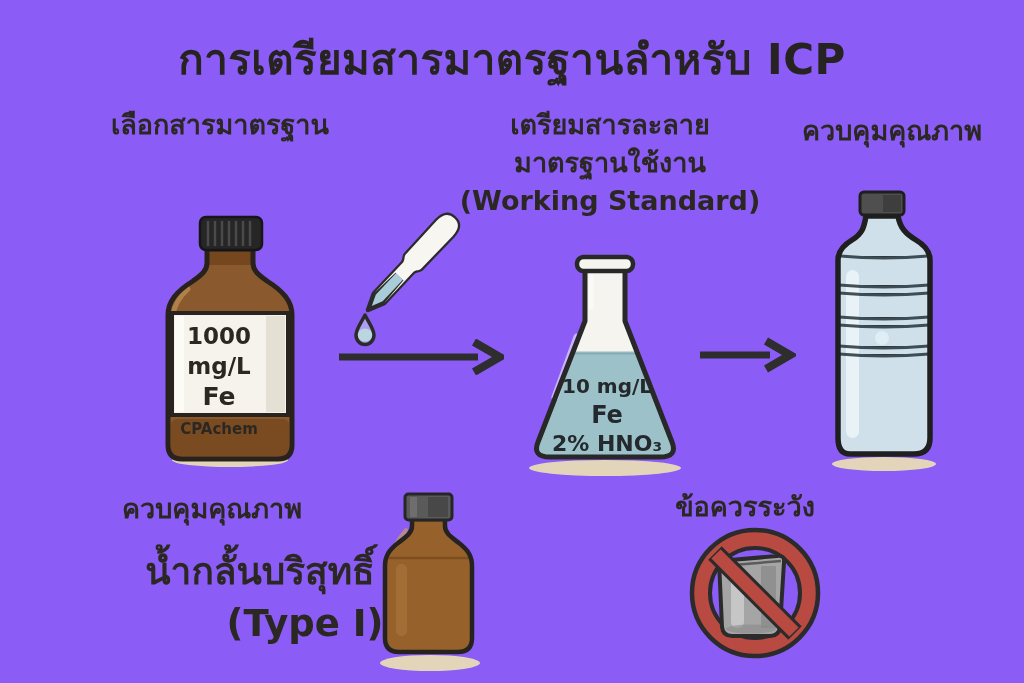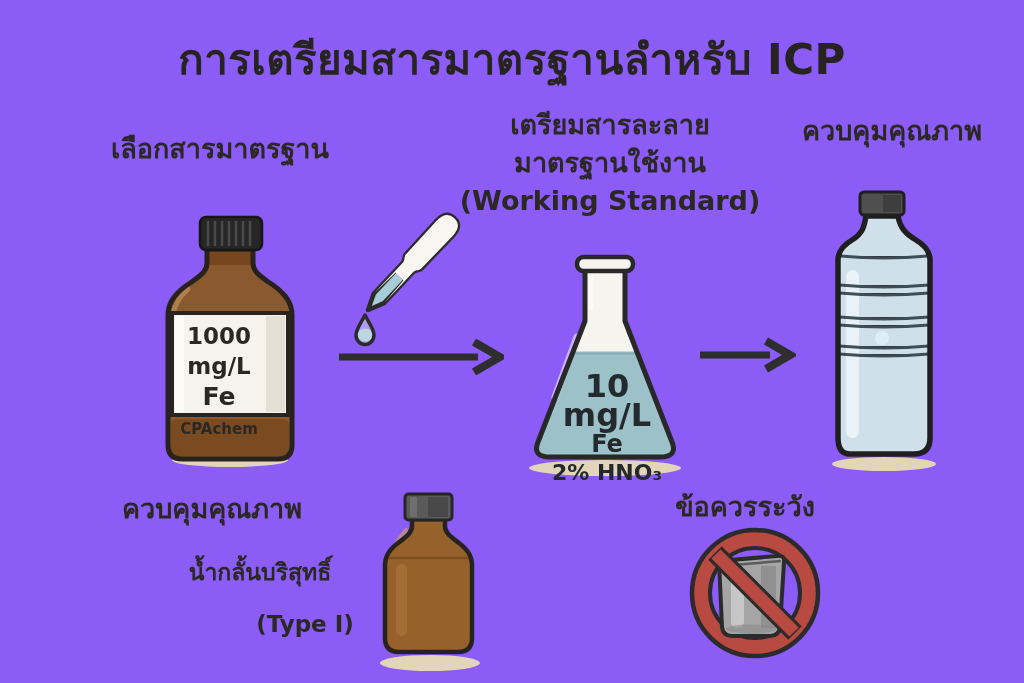--- a/index.html
+++ b/index.html
@@ -10,39 +10,39 @@
     color:#2b2823;
   }
   .abs{position:absolute;}
   .ctr{text-align:center;}
   .title{
     left:0;top:26px;width:1024px;text-align:center;
     font-size:42px;font-weight:700;letter-spacing:.5px;color:#262320;
   }
   .h{font-weight:700;color:#2b2823;}
   .h27{font-size:27px;line-height:38px;}
-  .h29{font-size:23px;line-height:40px;}
+  .h29{font-size:37px;line-height:40px;}
   .bottle-label-text{left:161px;top:321px;width:116px;text-align:center;}
   .bottle-label-text .l1{font-size:23px;line-height:30px;font-weight:700;}
   .bottle-label-text .l2{font-size:25px;line-height:32px;font-weight:700;}
   .bottle-label-text .l3{font-size:15px;line-height:26px;font-weight:600;margin-top:3px;}
   .flask-label-text{left:540px;top:372px;width:134px;text-align:center;color:#23292c;}
-  .flask-label-text .l1{font-size:32px;line-height:29px;font-weight:700;}
+  .flask-label-text .l1{font-size:20px;line-height:29px;font-weight:700;}
   .flask-label-text .l2{font-size:24px;line-height:29px;font-weight:700;}
   .flask-label-text .l3{font-size:22px;line-height:27px;font-weight:700;}
   svg{display:block;}
 </style>
 </head>
 <body>
 
 <div id="canvas">
 
   <div class="abs title">การเตรียมสารมาตรฐานลำหรับ ICP</div>
 
-  <div class="abs ctr h h27" style="left:50px;top:106px;width:340px;margin-top:24px;">
+  <div class="abs ctr h h27" style="left:50px;top:106px;width:340px;">
     <div>เลือกสารมาตรฐาน</div>
   </div>
 
   <div class="abs ctr h h27" style="left:450px;top:106px;width:320px;">
     <div>เตรียมสารละลาย</div>
     <div>มาตรฐานใช้งาน</div>
     <div>(Working Standard)</div>
   </div>
 
   <div class="abs ctr h h27" style="left:770px;top:112px;width:244px;">ควบคุมคุณภาพ</div>

